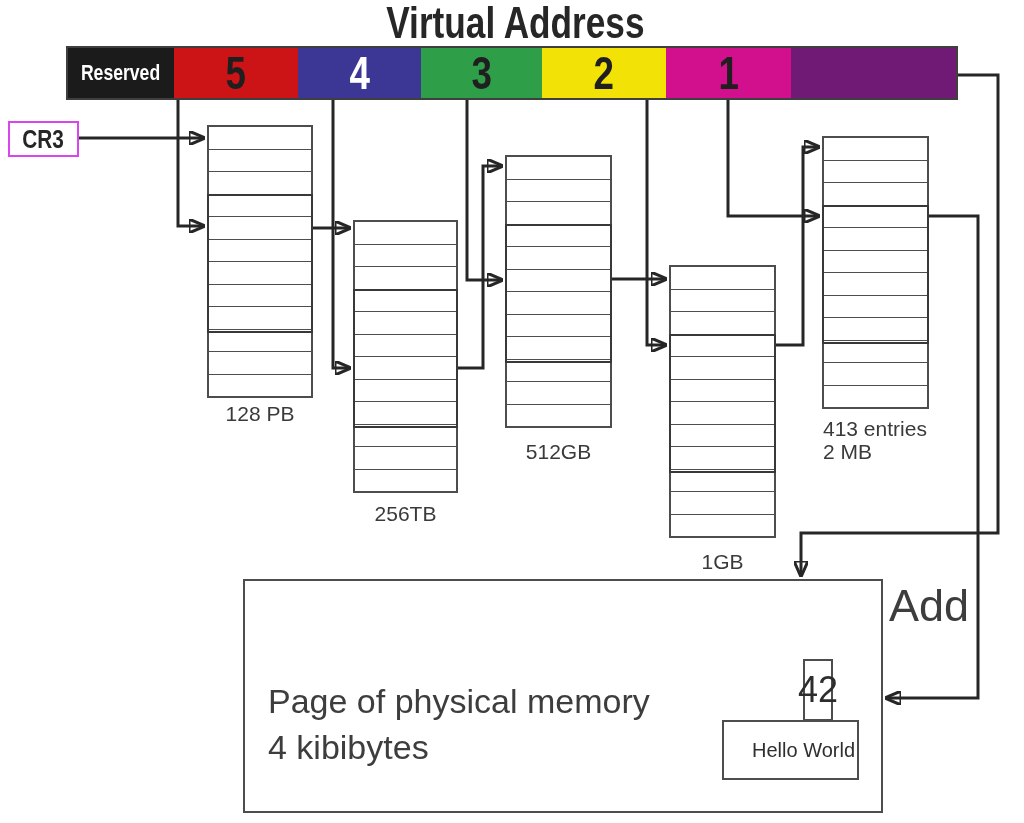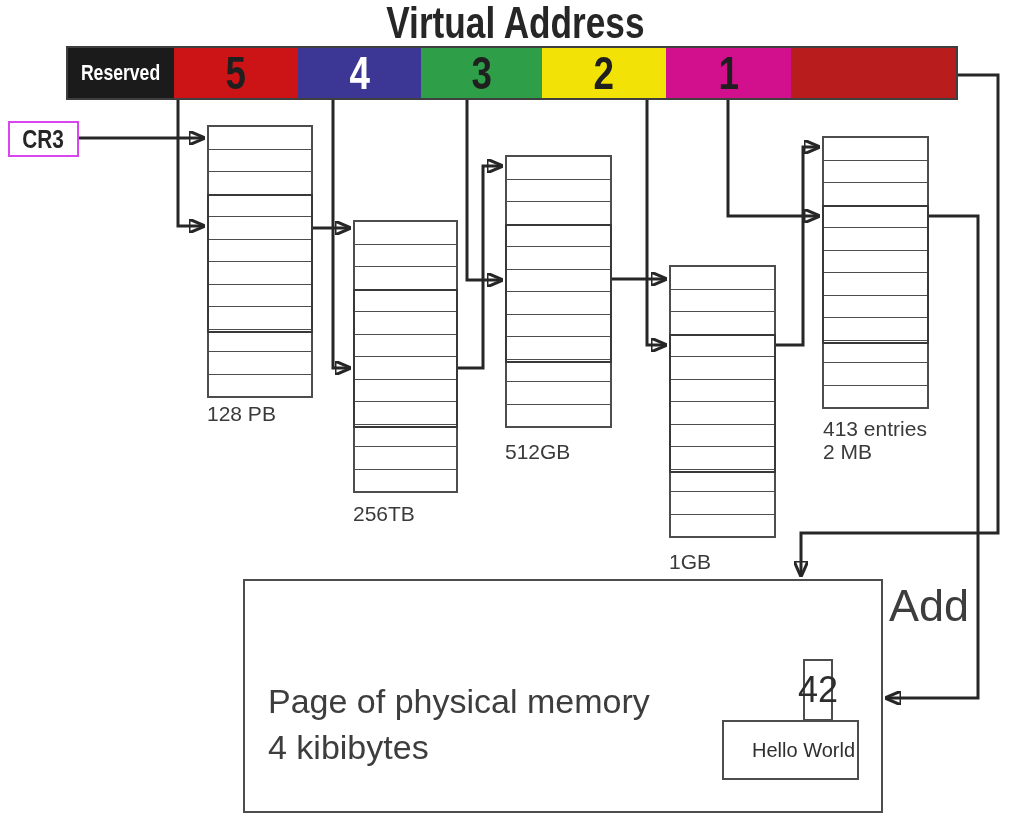--- a/index.html
+++ b/index.html
@@ -6,41 +6,41 @@
   .canvas{
     position:relative;width:1024px;height:823px;background:#ffffff;overflow:hidden;
     font-family:"Liberation Sans", sans-serif;color:#262626;
   }
   .cond{display:inline-block;font-weight:bold;transform:scaleX(0.8);transform-origin:center;white-space:nowrap;}
   .title{position:absolute;left:6px;right:0;top:0;text-align:center;font-size:44px;line-height:46px;color:#262626;}
 
   
   .bar{
     position:absolute;left:66px;top:46px;width:892px;height:54px;
-    display:flex;box-sizing:border-box;border:2px solid #3f3f3f;background:#b91c1c;
+    display:flex;box-sizing:border-box;border:2px solid #3f3f3f;background:#701a75;
   }
   .seg{display:flex;align-items:center;justify-content:center;height:100%;box-sizing:border-box;}
   .seg-label{font-size:46px;}
   .seg.low{border-left:2px solid #3f3f3f;flex:1;}
 
   
   .cr3{
     position:absolute;left:8px;top:121px;width:71px;height:36px;box-sizing:border-box;
     border:2px solid #d946ef;background:#fff;display:flex;align-items:center;justify-content:center;
     font-size:26px;
   }
 
   
   .ptable{position:absolute;box-sizing:border-box;border:2px solid #4d4d4d;background:#fff;}
   .ptable .rows{position:absolute;left:0;right:0;top:0;bottom:0;display:flex;flex-direction:column;}
   .ptable .rows > div{flex:1;border-top:1px solid #4d4d4d;}
   .ptable .rows > div:first-child{border-top:none;}
   .ptable .thick{position:absolute;left:-2px;right:-2px;top:67px;height:135px;border:2px solid #383838;pointer-events:none;}
 
-  .tlabel{position:absolute;font-size:21px;color:#3a3a3a;text-align:left;}
+  .tlabel{position:absolute;font-size:21px;color:#3a3a3a;text-align:center;}
   .tlabel.left{text-align:left;line-height:23px;}
 
   
   .page-box{position:absolute;left:243px;top:579px;width:640px;height:234px;box-sizing:border-box;border:2px solid #4d4d4d;background:#fff;}
   .page-text{position:absolute;left:268px;top:642px;font-size:34px;line-height:46px;color:#3d3d3d;margin-top:36px;}
   .offset-box{position:absolute;left:803px;top:659px;width:30px;height:62px;box-sizing:border-box;border:2px solid #4d4d4d;background:#fff;
     display:flex;align-items:center;justify-content:center;font-size:36px;color:#2d2d2d;}
   .hello-box{position:absolute;left:722px;top:720px;width:137px;height:60px;box-sizing:border-box;border:2px solid #4d4d4d;background:#fff;
     display:flex;align-items:center;justify-content:center;font-size:20px;color:#2f2f2f;padding-left:26px;}
   .add-label{position:absolute;left:889px;top:580px;font-size:45px;color:#3d3d3d;}

